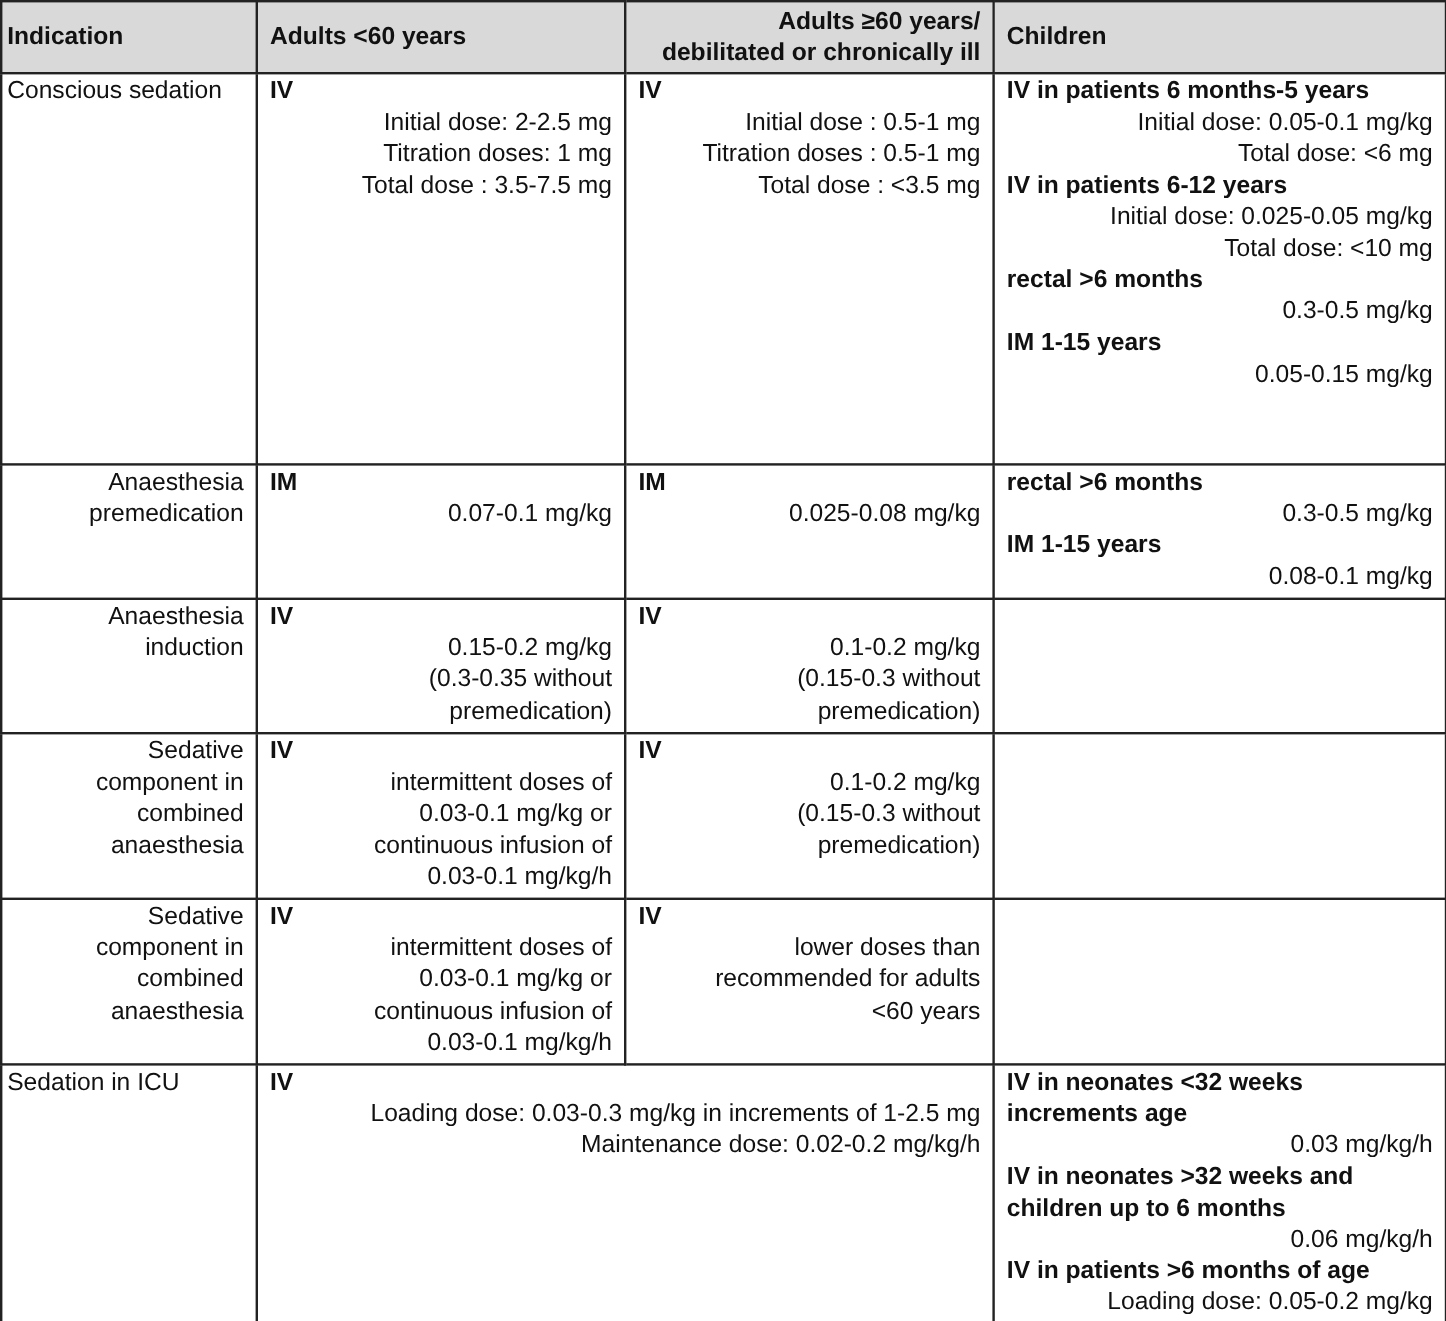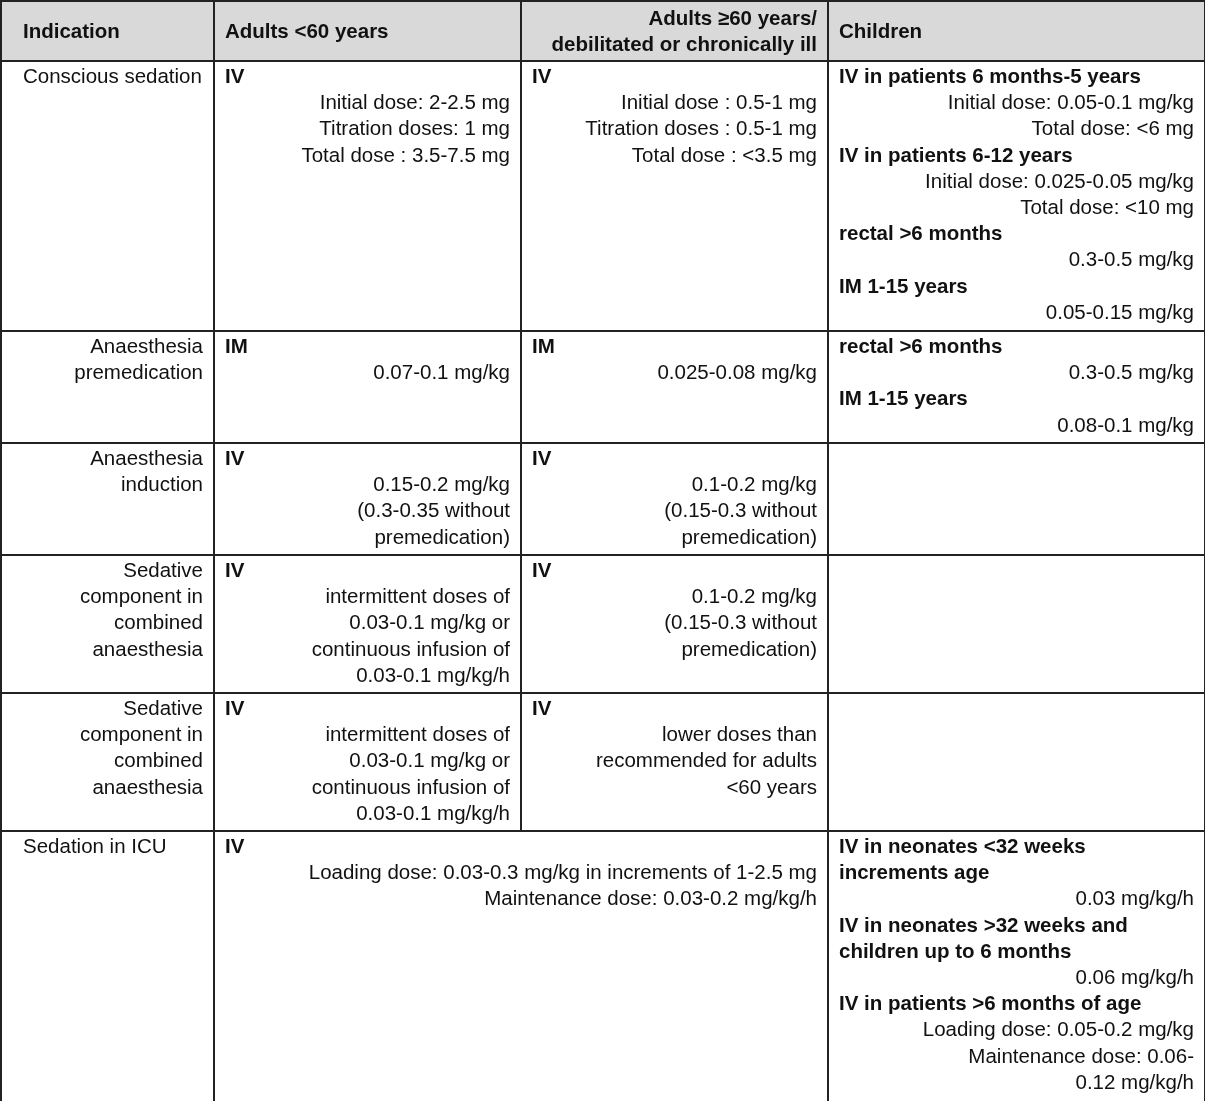--- a/index.html
+++ b/index.html
@@ -26,27 +26,27 @@
     background: #d9d9d9;
     font-weight: bold;
     vertical-align: middle;
     padding-top: 2px;
     padding-bottom: 2px;
     line-height: 26px;
   }
   .b { font-weight: bold; display: block; }
   .l { display: block; text-align: right; }
   tr.hdr { height: 60px; }
-  tr.r1 { height: 270px; }
+  tr.r1 { height: 326px; }
   tr.r2 { height: 112px; }
   tr.r3 { height: 112px; }
   tr.r4 { height: 138px; }
   tr.r5 { height: 138px; }
   tr.r6 { height: 336px; }
-  td:first-child, th:first-child { padding-left: 21px; }
+  td:first-child, th:first-child { padding-left: 4px; }
 </style>
 </head>
 <body>
 
 <table>
   <colgroup>
     <col style="width:213px">
     <col style="width:307px">
     <col style="width:307px">
     <col style="width:377px">
@@ -177,21 +177,21 @@
         <span class="l">&lt;60 years</span>
       </td>
       <td></td>
     </tr>
 
     <tr class="r6">
       <td>Sedation in ICU</td>
       <td colspan="2">
         <span class="b">IV</span>
         <span class="l">Loading dose: 0.03-0.3 mg/kg in increments of 1-2.5 mg</span>
-        <span class="l">Maintenance dose: 0.03-0.2 mg/kg/h</span>
+        <span class="l">Maintenance dose: 0.02-0.2 mg/kg/h</span>
       </td>
       <td>
         <span class="b">IV in neonates &lt;32 weeks</span>
         <span class="b">increments age</span>
         <span class="l">0.03 mg/kg/h</span>
         <span class="b">IV in neonates &gt;32 weeks and</span>
         <span class="b">children up to 6 months</span>
         <span class="l">0.06 mg/kg/h</span>
         <span class="b">IV in patients &gt;6 months of age</span>
         <span class="l">Loading dose: 0.05-0.2 mg/kg</span>

